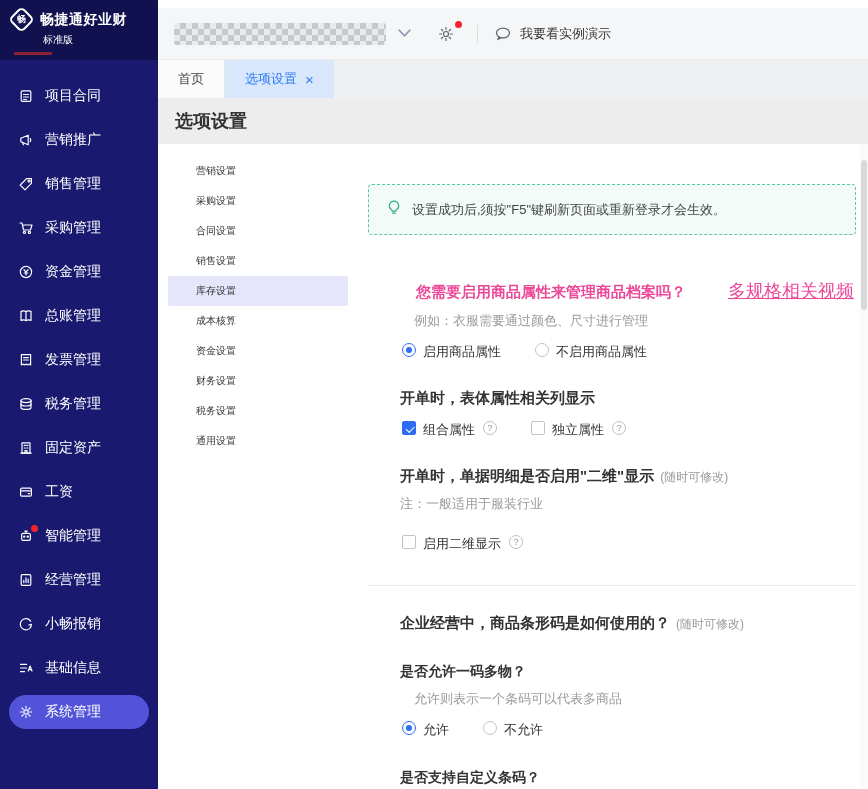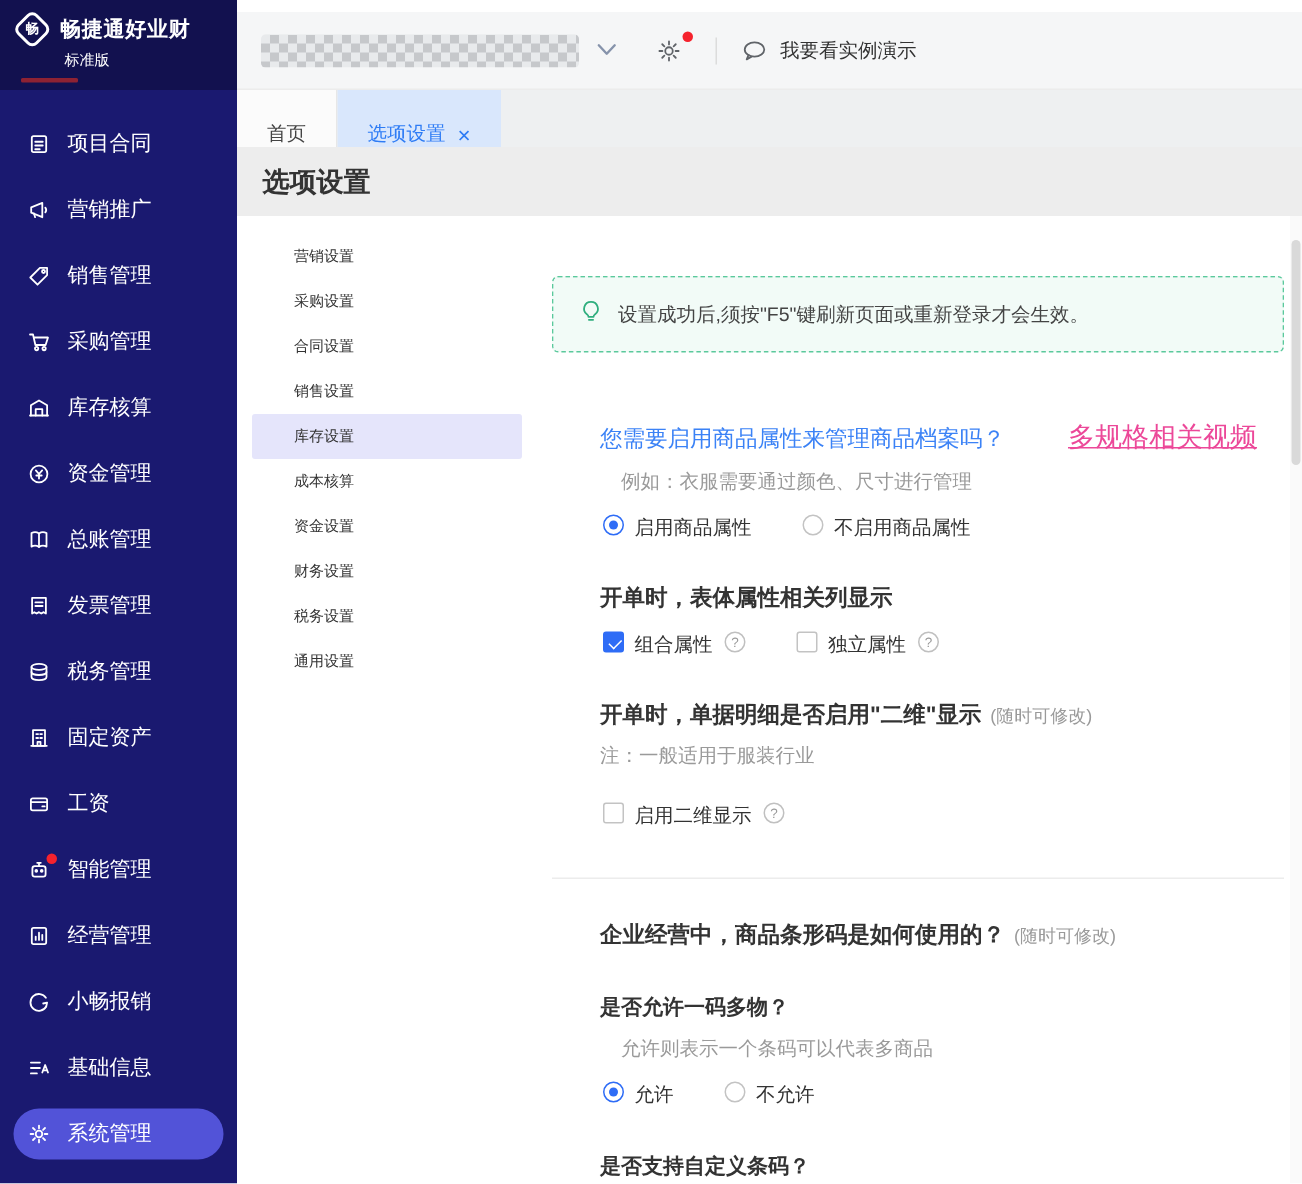--- a/index.html
+++ b/index.html
@@ -31,37 +31,37 @@
   .chev{margin-left:12px;display:flex;cursor:pointer;}
   .chev svg{width:13px;height:9px;fill:none;stroke:#8693ab;stroke-width:1.6;stroke-linecap:round;stroke-linejoin:round;}
   .gearbtn{margin-left:26px;position:relative;display:flex;cursor:pointer;}
   .gearbtn svg, .demo-ic svg{width:18px;height:18px;fill:none;stroke:#5f6368;stroke-width:1.2;stroke-linecap:round;stroke-linejoin:round;}
   .notif-dot{position:absolute;top:-4px;right:-7px;width:7px;height:7px;border-radius:50%;background:#f5222d;}
   .vdiv{width:1px;height:18px;background:#dcdcdc;margin:0 16px 0 22px;}
   .demo{display:flex;align-items:center;gap:8px;color:#333;font-size:13px;cursor:pointer;}
   .demo-ic{display:flex;}
 
   .tabbar{height:38px;flex:0 0 38px;background:#eef0f1;display:flex;}
-  .tab{height:38px;display:flex;align-items:flex-end;gap:8px;padding:0 20px;font-size:13px;color:#444;background:#fbfbfb;border-right:1px solid #e7e7e7;cursor:pointer;box-sizing:border-box;}
+  .tab{height:38px;display:flex;align-items:center;gap:8px;padding:0 20px;font-size:13px;color:#444;background:#fbfbfb;border-right:1px solid #e7e7e7;cursor:pointer;box-sizing:border-box;}
   .tab.on{background:#d9e7fc;color:#2e7cf5;border-right:none;}
   .tab-close{font-size:15px;color:#2e7cf5;line-height:1;cursor:pointer;}
 
   .titlebar{height:46px;flex:0 0 46px;background:#ededed;display:flex;align-items:center;padding-left:17px;font-size:18px;font-weight:bold;color:#333;}
 
   .content{flex:1;display:flex;background:#fff;position:relative;min-height:0;}
   .cfgnav{width:190px;flex:0 0 190px;padding-top:12px;box-sizing:border-box;}
   .cfg-item{height:30px;display:flex;align-items:center;padding-left:38px;font-size:10px;color:#333;cursor:pointer;box-sizing:border-box;}
   .cfg-item.on{background:#e5e5fb;margin-left:10px;padding-left:28px;border-radius:2px;}
 
   .panel{flex:1;padding:0 12px 0 20px;box-sizing:border-box;min-width:0;overflow:hidden;}
   .banner{margin-top:40px;border:1px dashed #5bc99c;background:#f2fbf7;border-radius:4px;display:flex;align-items:center;gap:9px;padding:14px 16px;font-size:13px;color:#444;}
   .bulb svg{width:18px;height:18px;fill:none;stroke:#2fae7e;stroke-width:1.2;stroke-linecap:round;stroke-linejoin:round;}
   .indent{margin-left:32px;}
   .q-row{margin-top:44px;display:flex;align-items:baseline;}
-  .question{font-size:15px;font-weight:normal;color:#3b82f6;}
+  .question{font-size:15px;font-weight:bold;color:#ec4899;margin-left:16px;}
   .q-link{margin-left:42px;font-size:18px;color:#ec4899;text-decoration:underline;cursor:pointer;}
   .hint{margin-top:9px;padding-left:14px;font-size:13px;color:#9a9a9a;}
   .controls{margin-top:13px;display:flex;align-items:center;gap:34px;padding-left:2px;}
   .ctl{display:flex;align-items:flex-start;gap:7px;font-size:13px;color:#333;cursor:pointer;}
   .rdo{width:14px;height:14px;border:1px solid #c3c3c3;border-radius:50%;box-sizing:border-box;position:relative;background:#fff;flex:0 0 auto;}
   .rdo.on{border-color:#2e6cf6;}
   .rdo.on::after{content:'';position:absolute;left:3px;top:3px;width:6px;height:6px;border-radius:50%;background:#2e6cf6;}
   .cbx{width:14px;height:14px;border:1px solid #c3c3c3;border-radius:2px;box-sizing:border-box;position:relative;background:#fff;flex:0 0 auto;}
   .cbx.on{background:#2e6cf6;border-color:#2e6cf6;}
   .cbx.on::after{content:'';position:absolute;left:2.5px;top:3.5px;width:7px;height:3.5px;border-left:1.6px solid #fff;border-bottom:1.6px solid #fff;transform:rotate(-45deg);}
@@ -124,30 +124,20 @@
       </div>
       <div class="snitem">
         <span class="icn">
             <svg viewBox="0 0 16 16">
               <path d="M2 3h2l1.6 7h6.8l1.6-5H4.5"></path>
               <circle cx="6.4" cy="12.4" r="1.1"></circle>
               <circle cx="11.4" cy="12.4" r="1.1"></circle>
             </svg>
           </span>
         <span>采购管理</span>
-      </div>
-      <div class="snitem">
-        <span class="icn">
-            <svg viewBox="0 0 16 16">
-              <path d="M2.6 13V6.2L8 3l5.4 3.2V13"></path>
-              <path d="M2 13h12"></path>
-              <path d="M5.8 13V8.8h4.4V13"></path>
-            </svg>
-          </span>
-        <span>库存核算</span>
       </div>
       <div class="snitem">
         <span class="icn">
             <svg viewBox="0 0 16 16">
               <circle cx="8" cy="8" r="5.6"></circle>
               <path d="M5.9 5.6L8 8l2.1-2.4M8 8v3M6.2 9h3.6"></path>
             </svg>
           </span>
         <span>资金管理</span>
       </div>

